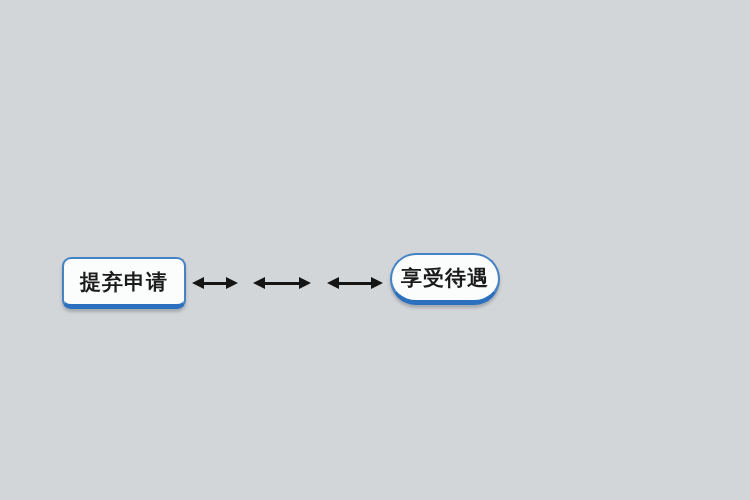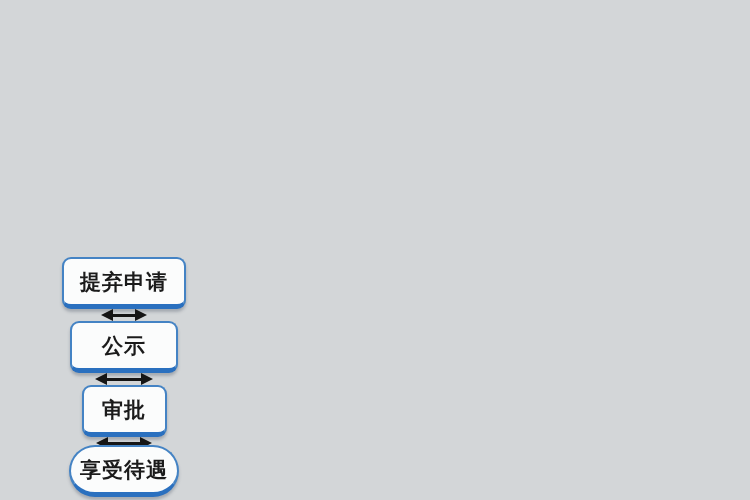--- a/index.html
+++ b/index.html
@@ -11,21 +11,20 @@
     position:relative;
     width:750px;height:500px;
     background:#d3d6d8;
     overflow:hidden;
   }
   .flow-row{
     position:absolute;
     left:62px;top:257px;
     display:flex;
     align-items:center;
-    flex-direction:column;
   }
   .flow-box{
     box-sizing:border-box;
     height:52px;
     background:#fbfcfc;
     border:2px solid #4483c4;
     border-bottom:5px solid #2a70bf;
     border-radius:9px;
     display:flex;align-items:center;justify-content:center;
     box-shadow:0 3px 3px rgba(108,118,130,0.45);
@@ -67,33 +66,27 @@
     <div class="flow-box" style="width:124px">
       <span>提弃申请</span>
     </div>
 
     <div class="gap" style="width:58px">
       <div class="arrow" style="width:46px">
         <div class="shaft"></div>
       </div>
     </div>
 
-    <div class="flow-box" style="width:108px">
-      <span>公示</span>
-    </div>
 
     <div class="gap" style="width:76px">
       <div class="arrow" style="width:58px">
         <div class="shaft"></div>
       </div>
     </div>
 
-    <div class="flow-box" style="width:85px">
-      <span>审批</span>
-    </div>
 
     <div class="gap" style="width:70px">
       <div class="arrow" style="width:56px">
         <div class="shaft"></div>
       </div>
     </div>
 
     <div class="flow-box raised" style="width:110px">
       <span>享受待遇</span>
     </div>

